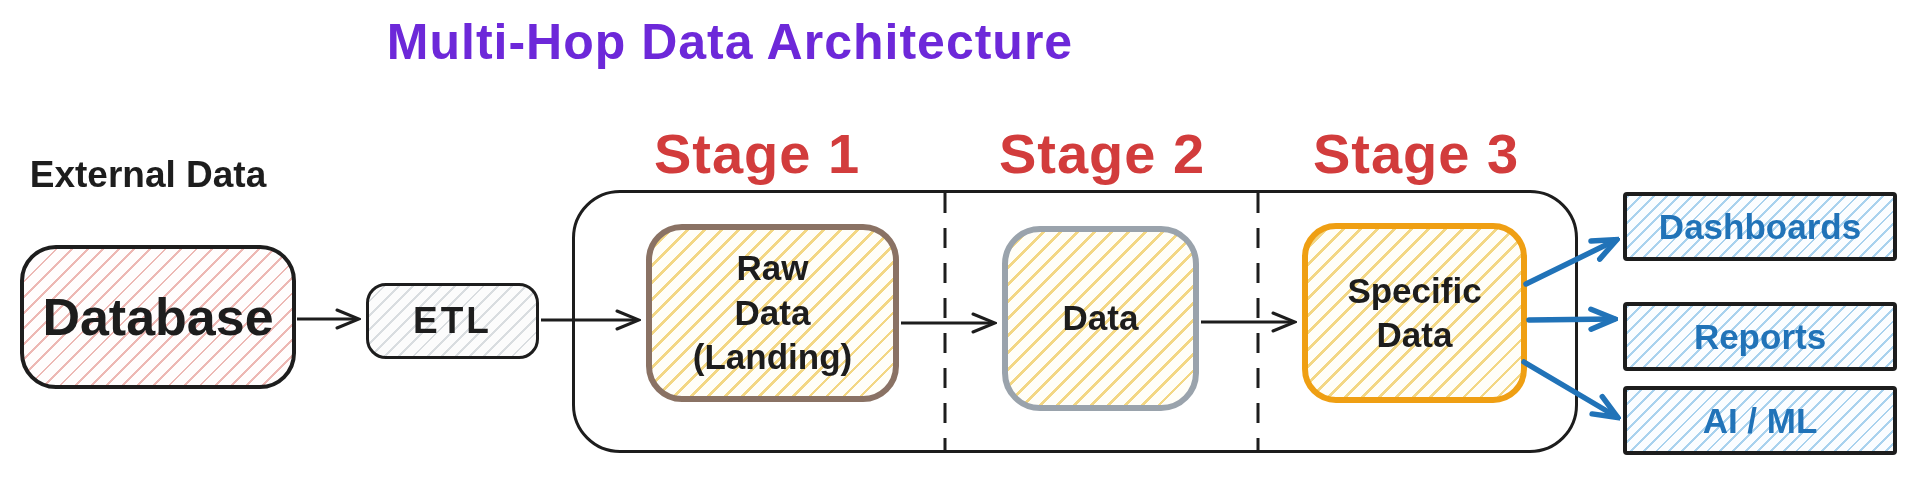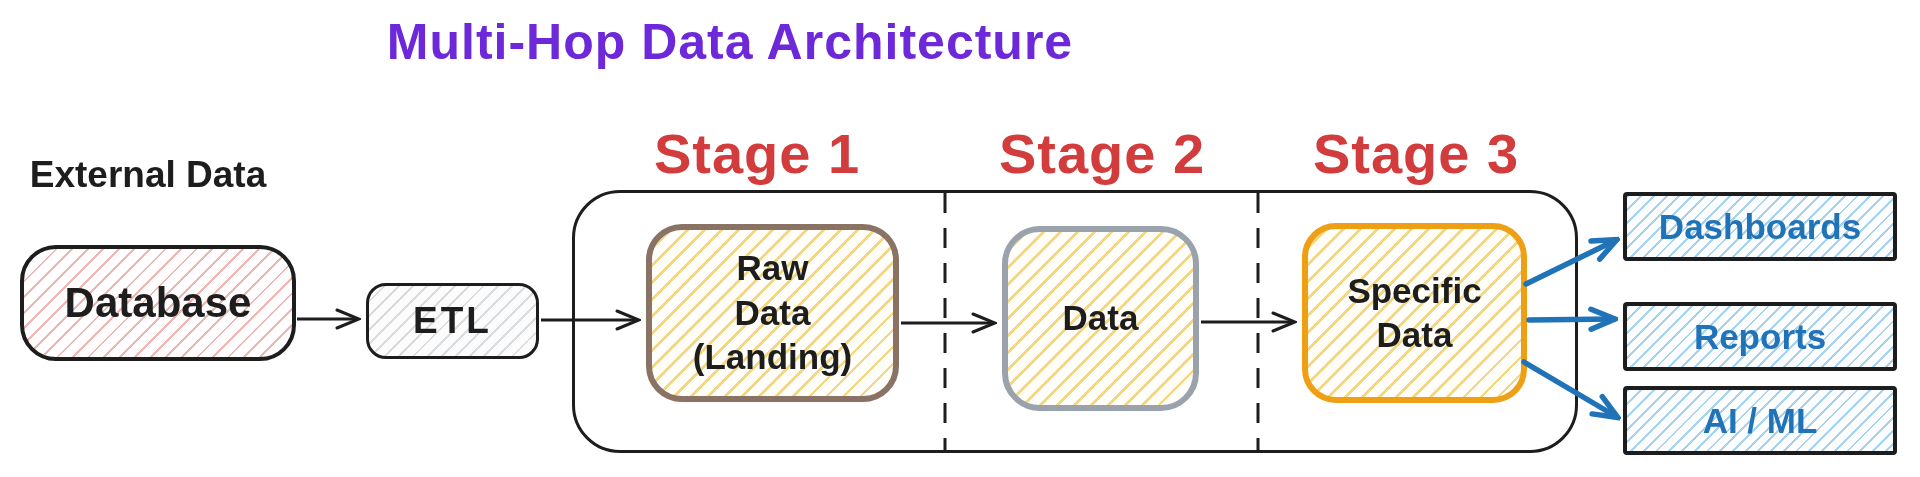--- a/index.html
+++ b/index.html
@@ -29,23 +29,23 @@
 
   
   .hatch-pink{background:repeating-linear-gradient(135deg,#edb8b4 0 2px,rgba(0,0,0,0) 2px 11px) #fffdfd;}
   .hatch-gray{background:repeating-linear-gradient(135deg,#d9dde0 0 2px,rgba(0,0,0,0) 2px 10px) #fcfcfc;}
   .hatch-yellow{background:repeating-linear-gradient(135deg,#f3d784 0 2.5px,rgba(0,0,0,0) 2.5px 12px) #fffef8;}
   .hatch-blue{background:repeating-linear-gradient(135deg,#a9d2ee 0 2px,rgba(0,0,0,0) 2px 9px) #fbfdff;}
 
   
   .node{box-sizing:border-box;}
   .db-node{
-    left:20px;top:245px;width:276px;height:116px;
+    left:20px;top:245px;width:276px;height:144px;
     border:4px solid #1d1d1d;border-radius:36px;
-    font-size:42px;font-weight:600;text-align:right;
+    font-size:52px;font-weight:600;text-align:right;
   }
   .etl-node{
     left:366px;top:283px;width:173px;height:76px;
     border:3.5px solid #1d1d1d;border-radius:20px;
     font-size:37px;font-weight:600;letter-spacing:3px;
   }
   .pipeline{
     left:572px;top:190px;width:1006px;height:263px;
     border:3px solid #1d1d1d;border-radius:48px;box-sizing:border-box;
   }

